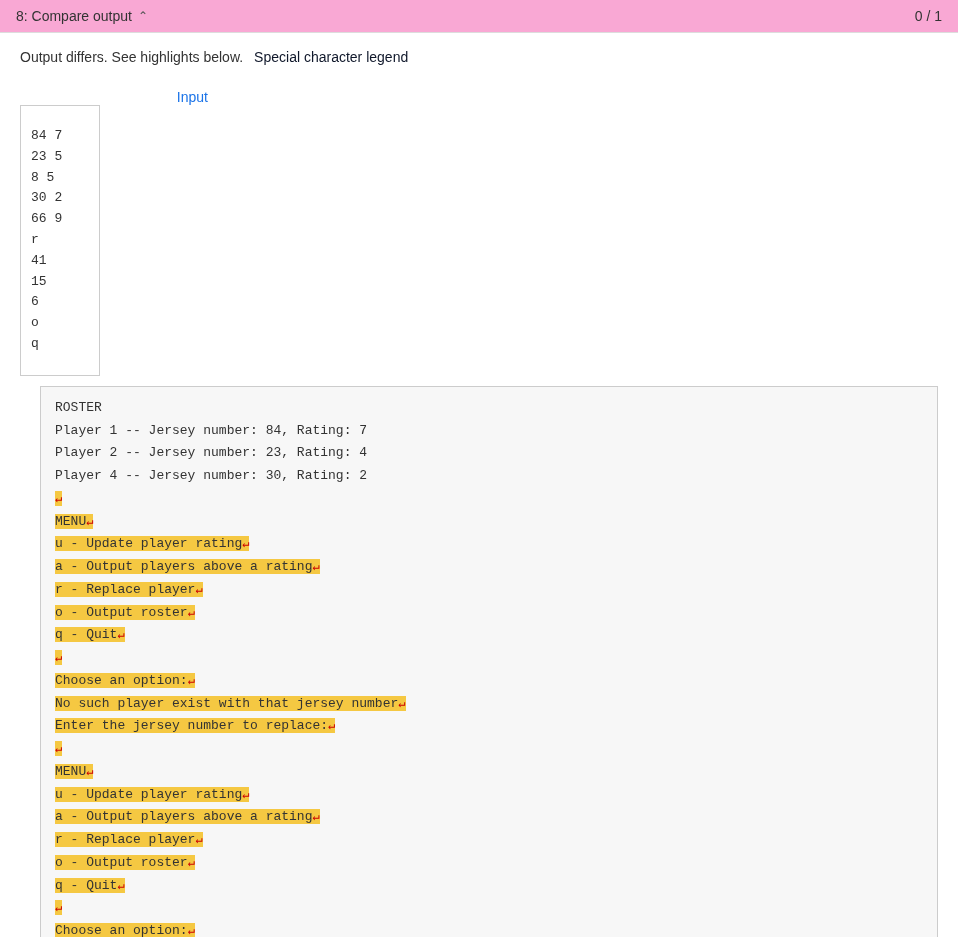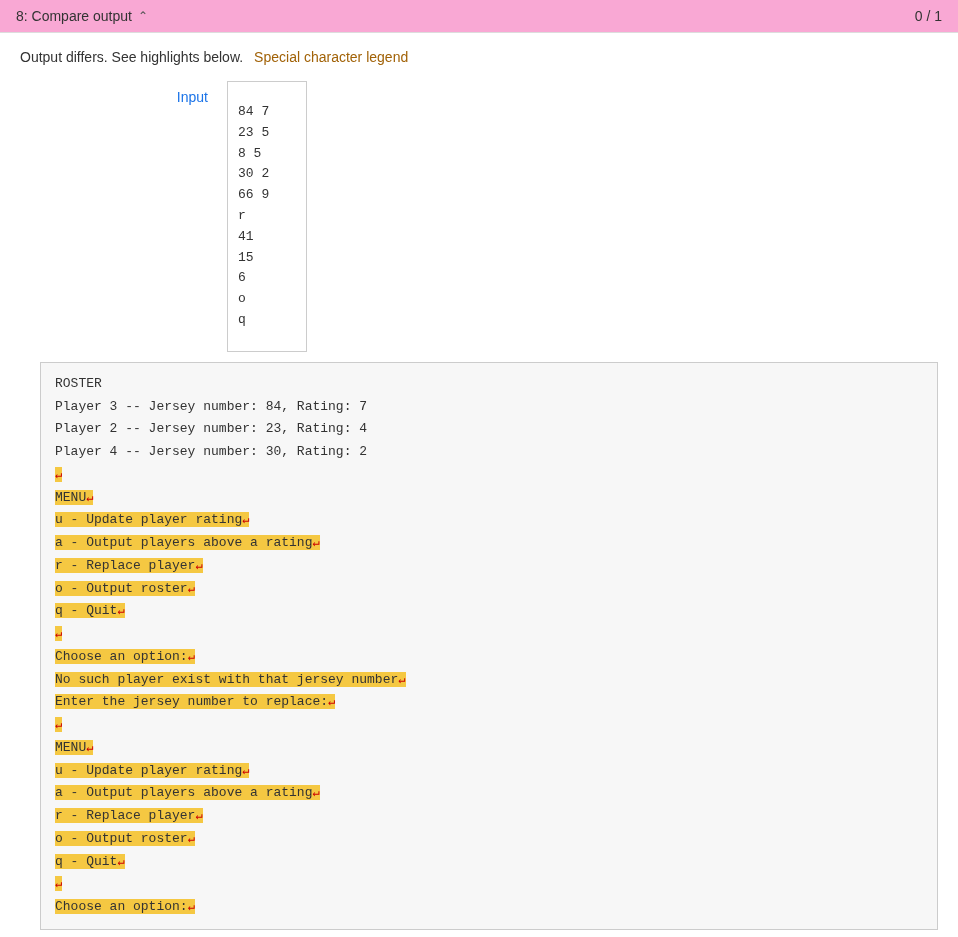--- a/index.html
+++ b/index.html
@@ -37,21 +37,21 @@
     }
     .output-differs-row {
       display: flex;
       align-items: center;
       gap: 11px;
       margin-bottom: 16px;
       font-size: 14px;
       color: #333;
     }
     .special-char-link {
-      color: #a16207;
+      color: #0f172a;
       text-decoration: none;
       cursor: pointer;
     }
     .input-label-col {
       width: 200px;
       display: flex;
       align-items: flex-start;
       justify-content: flex-end;
       padding-top: 8px;
       padding-right: 12px;
@@ -87,21 +87,22 @@
       padding: 10px 14px;
       font-family: 'Courier New', Courier, monospace;
       font-size: 13px;
       color: #333;
       line-height: 1.75;
       margin-left: 0;
     }
     .top-panels {
       display: flex;
       align-items: flex-start;
-      gap: 7px;
+      gap: 0;
+      flex-direction: column;
     }
   </style>
 </head>
 <body>
 
 <div class="header-bar">
   <div class="header-left">
     <span>8: Compare output</span>
     <span class="chevron-icon">⌃</span>
   </div>
@@ -129,21 +130,21 @@
       <div>15</div>
       <div>6</div>
       <div>o</div>
       <div>q</div>
     </div>
   </div>
 
   <div class="output-full-section">
     <div class="output-box">
       <div>ROSTER</div>
-      <div>Player 3 -- Jersey number: 84, Rating: 7</div>
+      <div>Player 1 -- Jersey number: 84, Rating: 7</div>
       <div>Player 2 -- Jersey number: 23, Rating: 4</div>
       <div>Player 4 -- Jersey number: 30, Rating: 2</div>
       <div><span class="hl"><span class="newline-marker">↵</span></span></div>
       <div><span class="hl">MENU<span class="newline-marker">↵</span></span></div>
       <div><span class="hl">u - Update player rating<span class="newline-marker">↵</span></span></div>
       <div><span class="hl">a - Output players above a rating<span class="newline-marker">↵</span></span></div>
       <div><span class="hl">r - Replace player<span class="newline-marker">↵</span></span></div>
       <div><span class="hl">o - Output roster<span class="newline-marker">↵</span></span></div>
       <div><span class="hl">q - Quit<span class="newline-marker">↵</span></span></div>
       <div><span class="hl"><span class="newline-marker">↵</span></span></div>

